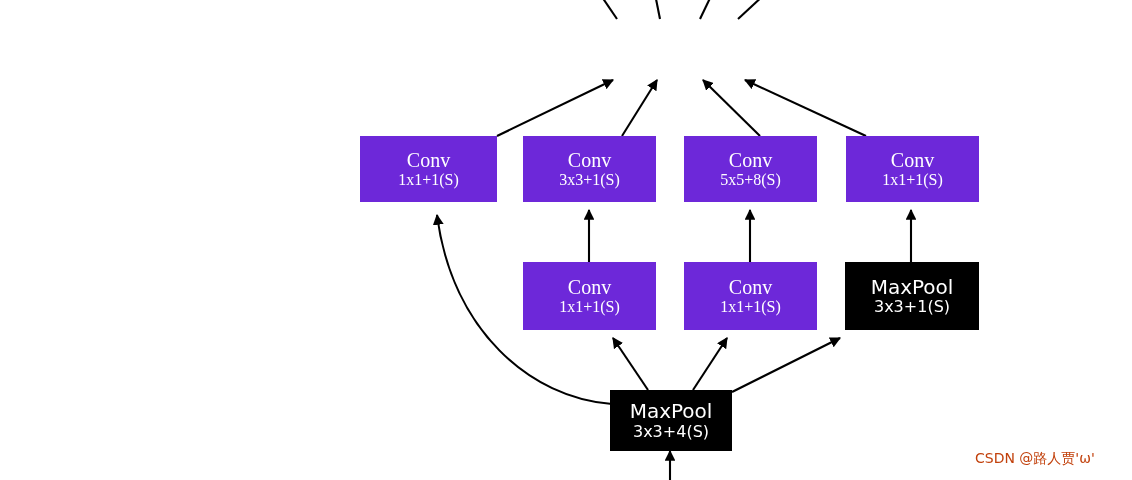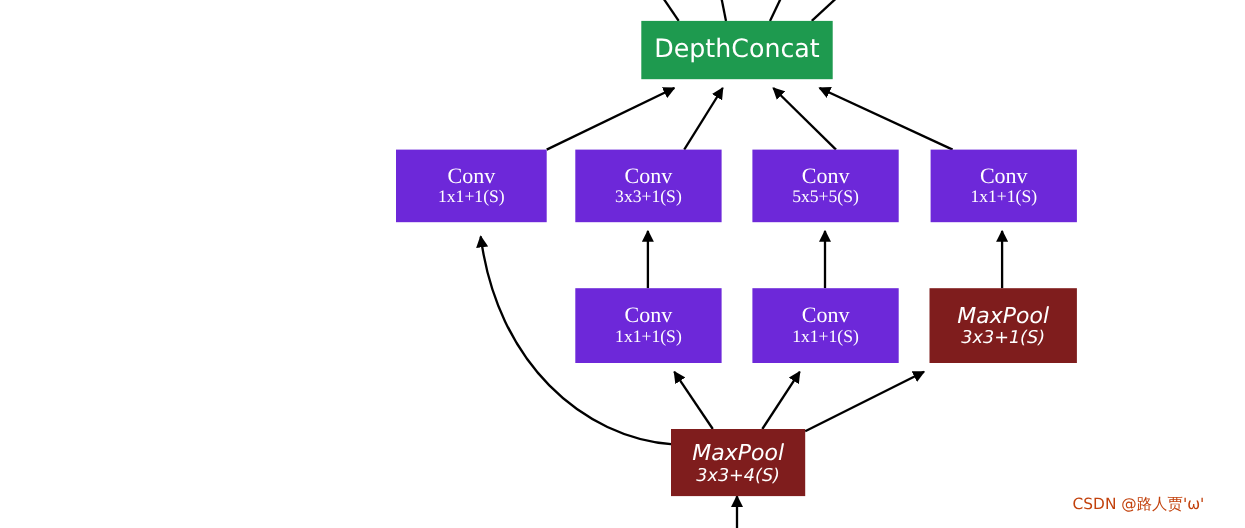--- a/index.html
+++ b/index.html
@@ -46,22 +46,21 @@
     background: #1e9a4f;
   }
   .node.green .l1 {
     font-size: 23px;
   }
   .node.blue {
     background: #6d28d9;
     font-family: Liberation Serif, serif;
   }
   .node.red {
-    background: #7f1d1d;
-    font-style: italic;
+    background: #000000;
   }
   #inception-label {
     position: absolute;
     left: 112px;
     top: 187px;
     font-size: 28px;
     color: #e8502a;
     white-space: nowrap;
     z-index: 6;
   }
@@ -111,37 +110,34 @@
       <line x1="648" y1="390" x2="613" y2="338"></line>
       <line x1="693" y1="390" x2="727" y2="338"></line>
       <line x1="732" y1="392" x2="840" y2="338"></line>
     </g>
 
     <path d="M 612 404 C 530 398 452 330 437 215" stroke="#000000" stroke-width="2.1" fill="none" marker-end="url(#ah)"></path>
 
     <line x1="670" y1="486" x2="670" y2="451" stroke="#000000" stroke-width="2.1" fill="none" marker-end="url(#ah)"></line>
   </svg>
 
-  <div class="node green" style="left:583px; top:19px; width:174px; height:53px;">
-    <span class="l1">DepthConcat</span>
-  </div>
 
   <div class="node blue" style="left:360px; top:136px; width:137px; height:66px;">
     <span class="l1">Conv</span>
     <span class="l2">1x1+1(S)</span>
   </div>
 
   <div class="node blue" style="left:523px; top:136px; width:133px; height:66px;">
     <span class="l1">Conv</span>
     <span class="l2">3x3+1(S)</span>
   </div>
 
   <div class="node blue" style="left:684px; top:136px; width:133px; height:66px;">
     <span class="l1">Conv</span>
-    <span class="l2">5x5+5(S)</span>
+    <span class="l2">5x5+8(S)</span>
   </div>
 
   <div class="node blue" style="left:846px; top:136px; width:133px; height:66px;">
     <span class="l1">Conv</span>
     <span class="l2">1x1+1(S)</span>
   </div>
 
   <div class="node blue" style="left:523px; top:262px; width:133px; height:68px;">
     <span class="l1">Conv</span>
     <span class="l2">1x1+1(S)</span>

